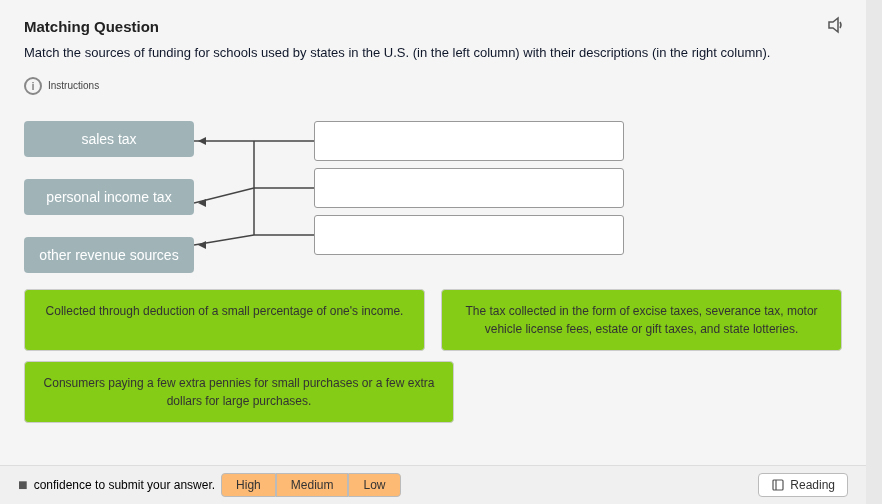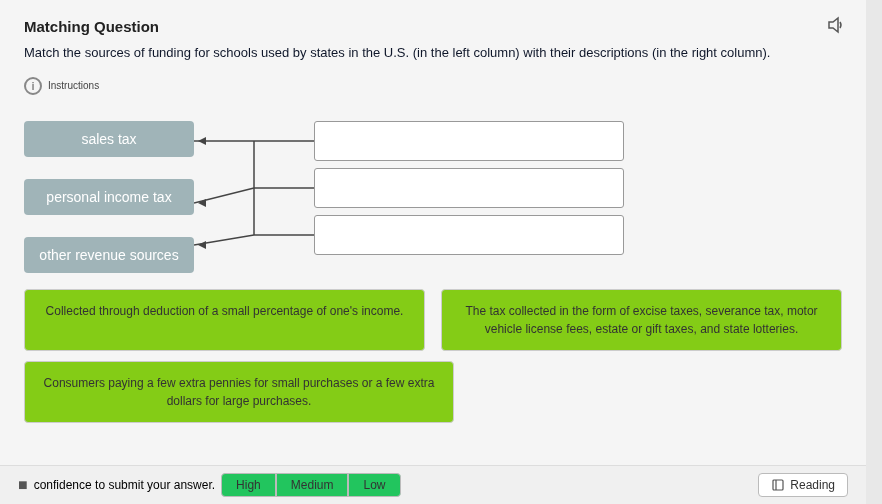--- a/index.html
+++ b/index.html
@@ -115,21 +115,21 @@
     .confidence-label {
       font-size: 12px;
       color: #000000;
     }
     .confidence-buttons {
       display: flex;
       gap: 0;
     }
     .conf-btn {
       border: 1px solid #bbb;
-      background: #22c55e;
+      background: #fdba74;
       font-size: 12px;
       padding: 4px 14px;
       cursor: pointer;
       color: #333;
     }
     .conf-btn:first-child {
       border-radius: 4px 0 0 4px;
     }
     .conf-btn:last-child {
       border-radius: 0 4px 4px 0;

